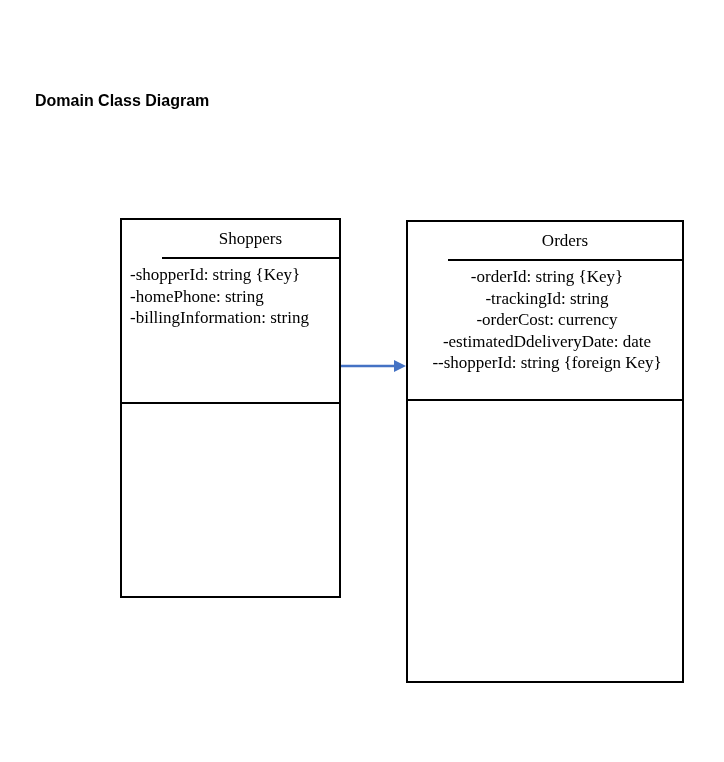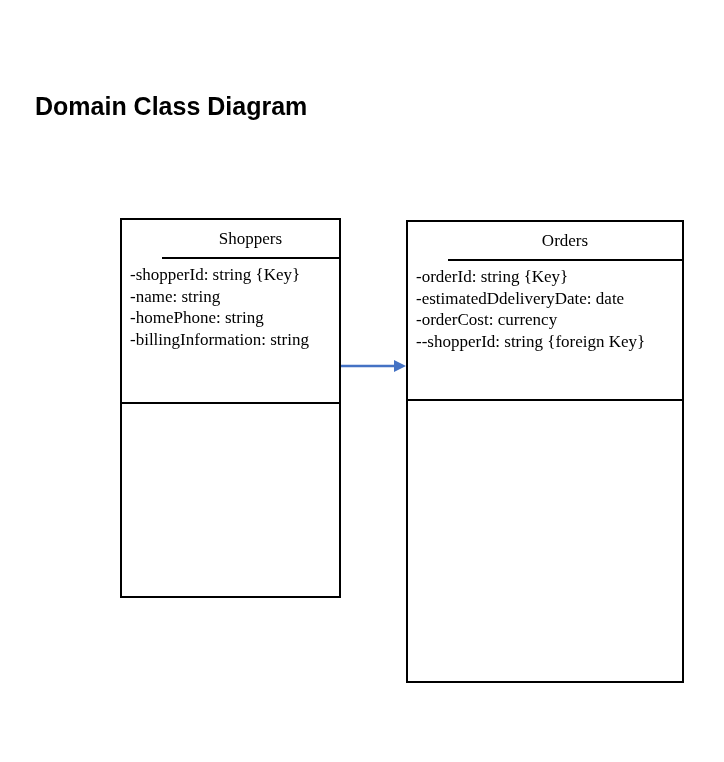--- a/index.html
+++ b/index.html
@@ -12,21 +12,21 @@
   .canvas {
     position: relative;
     width: 724px; height: 762px;
     background: #ffffff;
   }
   .page-title {
     position: absolute;
     left: 35px; top: 92px;
     font-family: "Liberation Sans", sans-serif;
     font-weight: bold;
-    font-size: 25px;
+    font-size: 16px;
     color: #000000;
     white-space: nowrap;
   }
   .class-box {
     position: absolute;
     border: 2px solid #000000;
     background: #ffffff;
     display: flex;
     flex-direction: column;
     font-size: 17px;
@@ -42,53 +42,53 @@
     justify-content: center;
     font-size: 17px;
     margin-left: 40px;
   }
   .class-attrs {
     border-bottom: 2px solid #000000;
     padding: 5px 4px 0 8px;
     line-height: 21.5px;
   }
   .class-box.shoppers .class-attrs { height: 145px; }
-  .class-box.orders   .class-attrs { height: 140px; }
+  .class-box.orders   .class-attrs { height: 140px; text-align: center; }
   .attr-line { white-space: nowrap; }
   .class-methods { flex: 1; }
   .relationship-arrow {
     position: absolute;
     left: 341px; top: 355px;
     width: 65px; height: 22px;
   }
 </style>
 </head>
 <body>
 
 <div class="canvas">
 
   <div class="page-title">Domain Class Diagram</div>
 
   <div class="class-box shoppers">
     <div class="class-header">Shoppers</div>
     <div class="class-attrs">
       <div class="attr-line">-shopperId: string {Key}</div>
-      <div class="attr-line">-name: string</div>
       <div class="attr-line">-homePhone: string</div>
       <div class="attr-line">-billingInformation: string</div>
     </div>
     <div class="class-methods"></div>
   </div>
 
   <div class="class-box orders">
     <div class="class-header">Orders</div>
     <div class="class-attrs">
       <div class="attr-line">-orderId: string {Key}</div>
+      <div class="attr-line">-trackingId: string</div>
+      <div class="attr-line">-orderCost: currency</div>
       <div class="attr-line">-estimatedDdeliveryDate: date</div>
-      <div class="attr-line">-orderCost: currency</div>
       <div class="attr-line">--shopperId: string {foreign Key}</div>
     </div>
     <div class="class-methods"></div>
   </div>
 
   <svg class="relationship-arrow" viewBox="0 0 65 22" xmlns="http://www.w3.org/2000/svg">
     <line x1="0" y1="11" x2="55" y2="11" stroke-width="2.5" stroke="#4472C4"></line>
     <polygon points="53,5 65,11 53,17" fill="#4472C4"></polygon>
   </svg>
 

